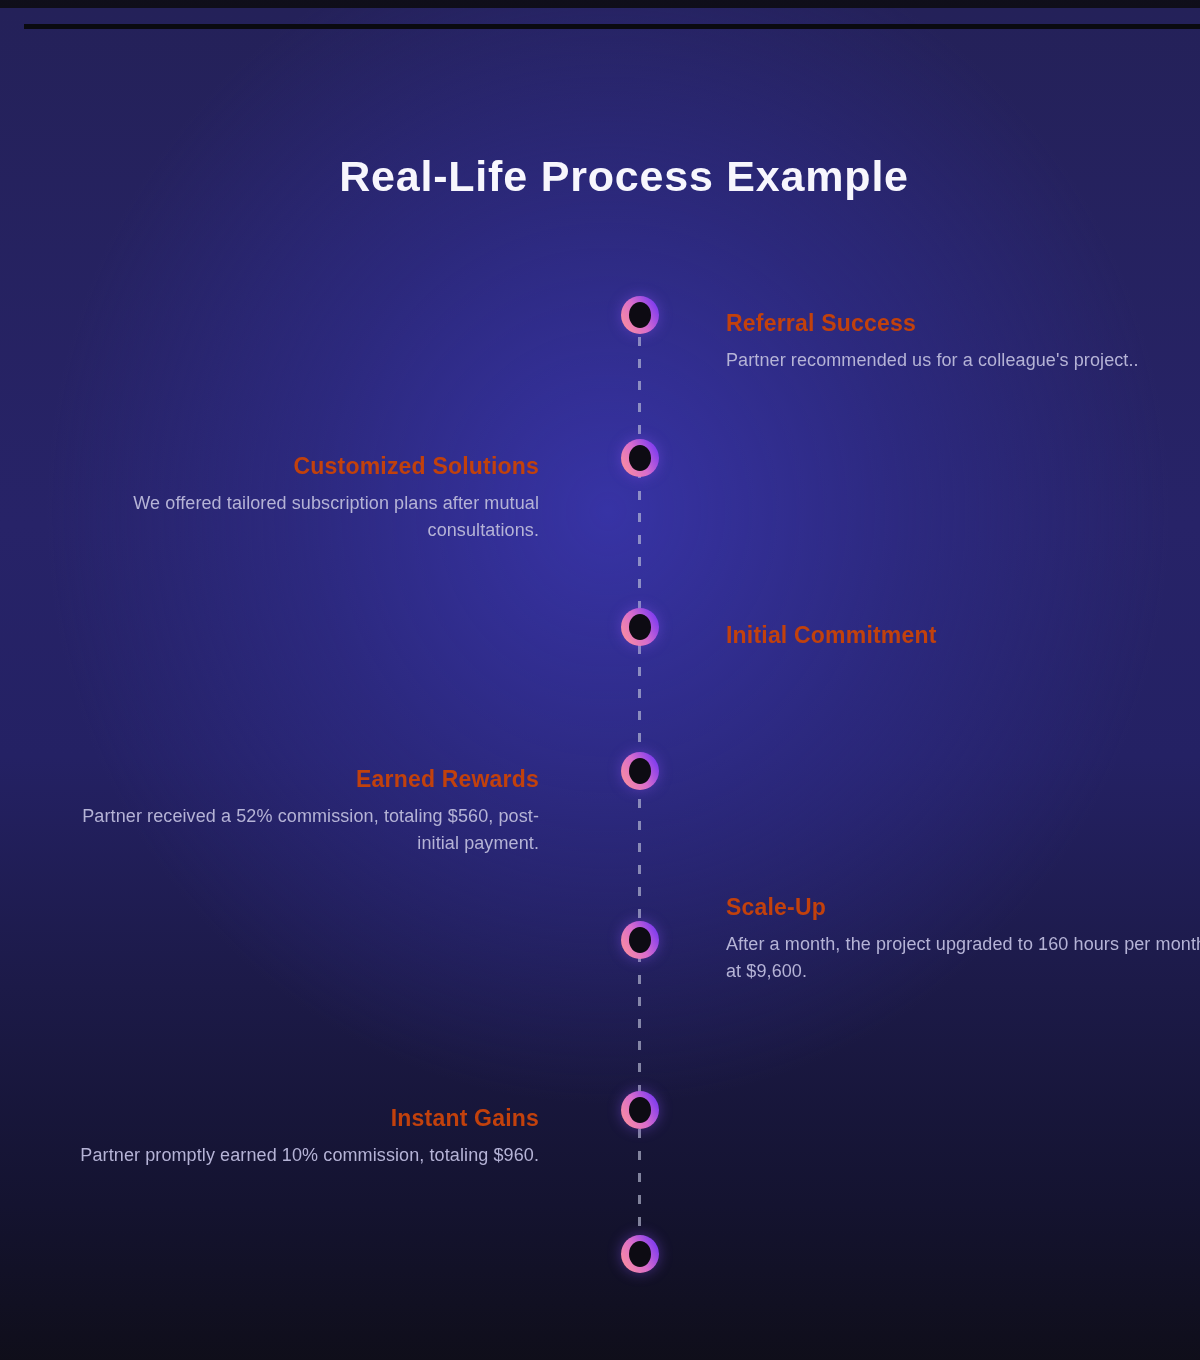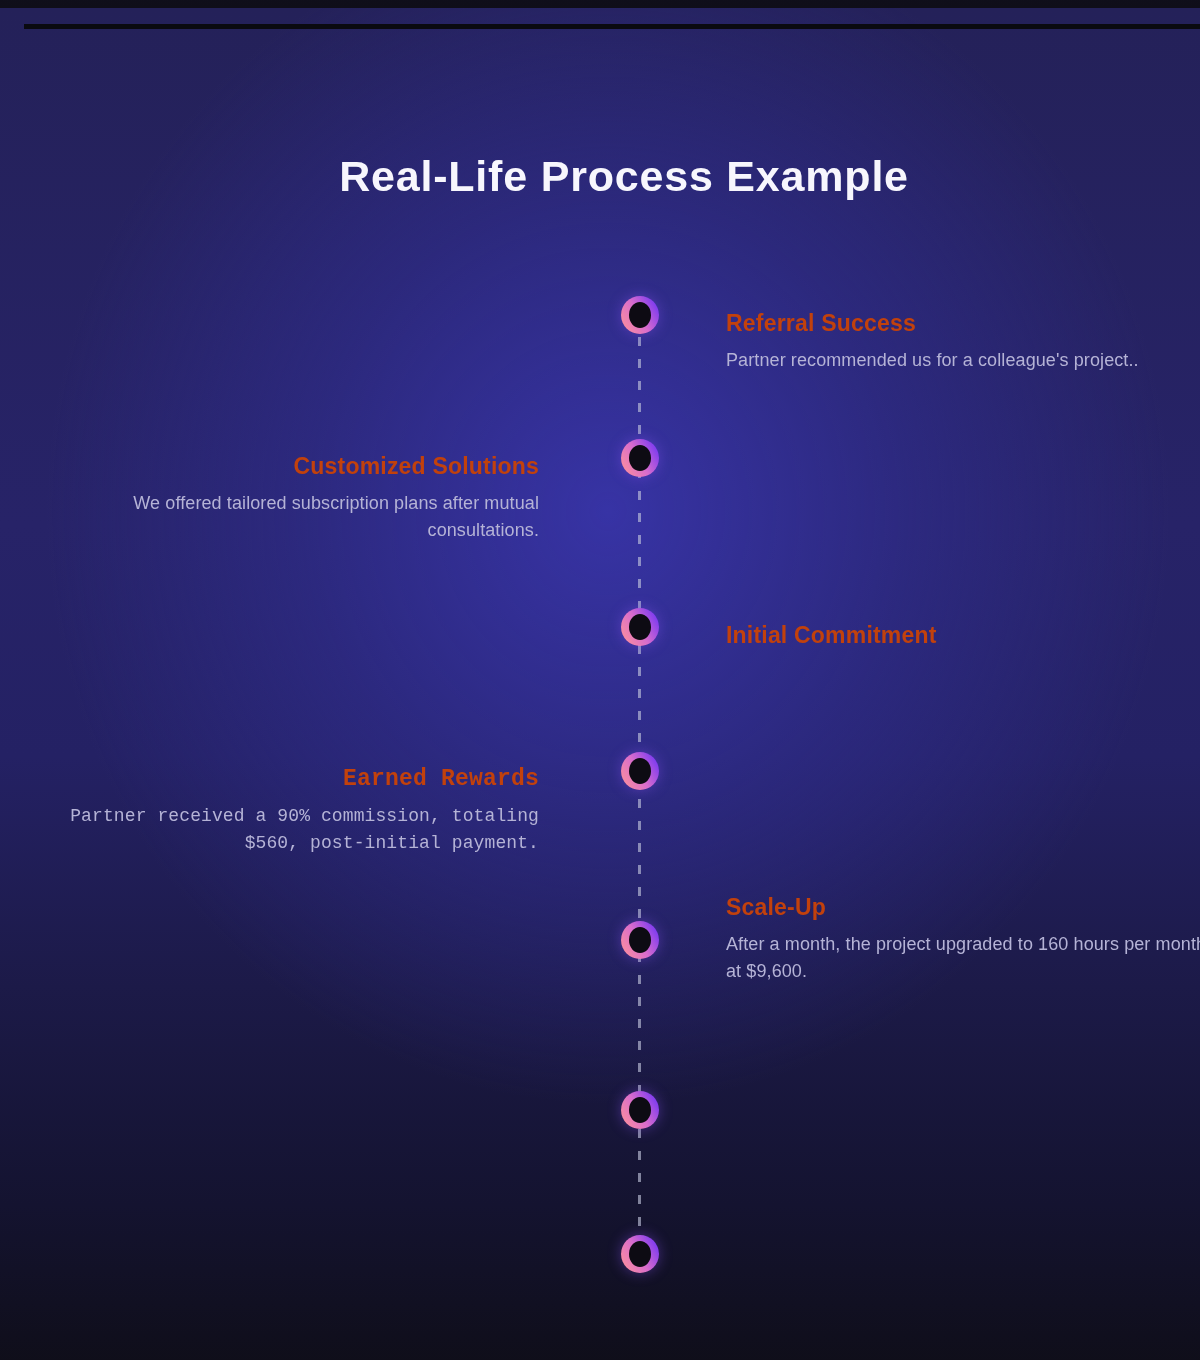--- a/index.html
+++ b/index.html
@@ -78,21 +78,21 @@
   }
   .n1 { top: 264px; }  .n2 { top: 407px; }  .n3 { top: 576px; }
   .n4 { top: 720px; }  .n5 { top: 889px; }  .n6 { top: 1059px; }
   .n7 { top: 1203px; }
 
   .t-item { position: absolute; z-index: 2; }
   .t-item.right { left: 686px; width: 497px; text-align: left; }
   .t-item.left  { left: 6px;  width: 509px; text-align: right; }
 
   .i1 { top: 268px; }  .i2 { top: 411px; }  .i3 { top: 580px; }
-  .i4 { top: 724px; font-family: Liberation Mono, monospace; }  .i5 { top: 852px; }  .i6 { top: 1063px; }
+  .i4 { top: 724px; }  .i5 { top: 852px; }  .i6 { top: 1063px; }
   .i7 { top: 1207px; }
 
   .t-item h3 {
     font-size: 23px;
     line-height: 30px;
     font-weight: 600;
     letter-spacing: 0.2px;
     color: #c2410c;
   }
   .t-item p {
@@ -145,25 +145,29 @@
     <h3>Customized Solutions</h3>
     <p>We offered tailored subscription plans after mutual consultations.</p>
   </div>
 
   <div class="t-item right i3">
     <h3>Initial Commitment</h3>
   </div>
 
   <div class="t-item left i4">
     <h3>Earned Rewards</h3>
-    <p>Partner received a 90% commission, totaling $560, post-initial payment.</p>
+    <p>Partner received a 52% commission, totaling $560, post-initial payment.</p>
   </div>
 
   <div class="t-item right i5">
     <h3>Scale-Up</h3>
     <p>After a month, the project upgraded to 160 hours per month at $9,600.</p>
   </div>
 
+  <div class="t-item left i6">
+    <h3>Instant Gains</h3>
+    <p>Partner promptly earned 10% commission, totaling $960.</p>
+  </div>
 
   <div class="t-item right i7">
   </div>
 
 </div>
 
 </body></html>

